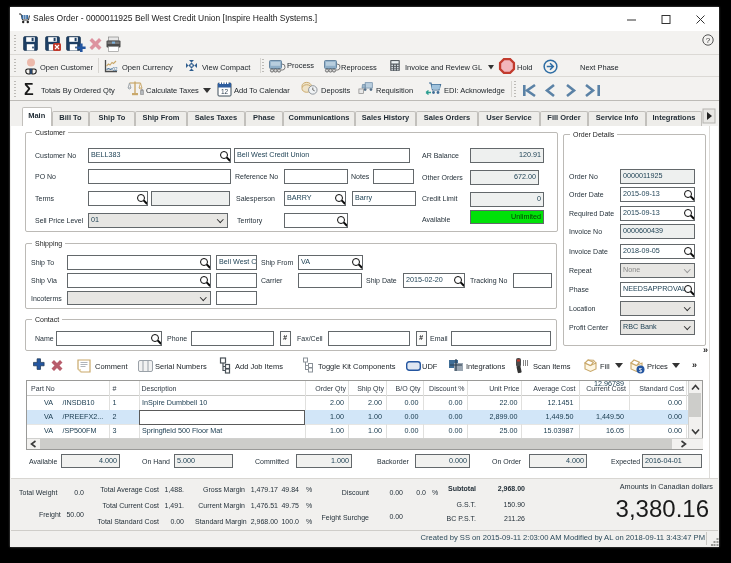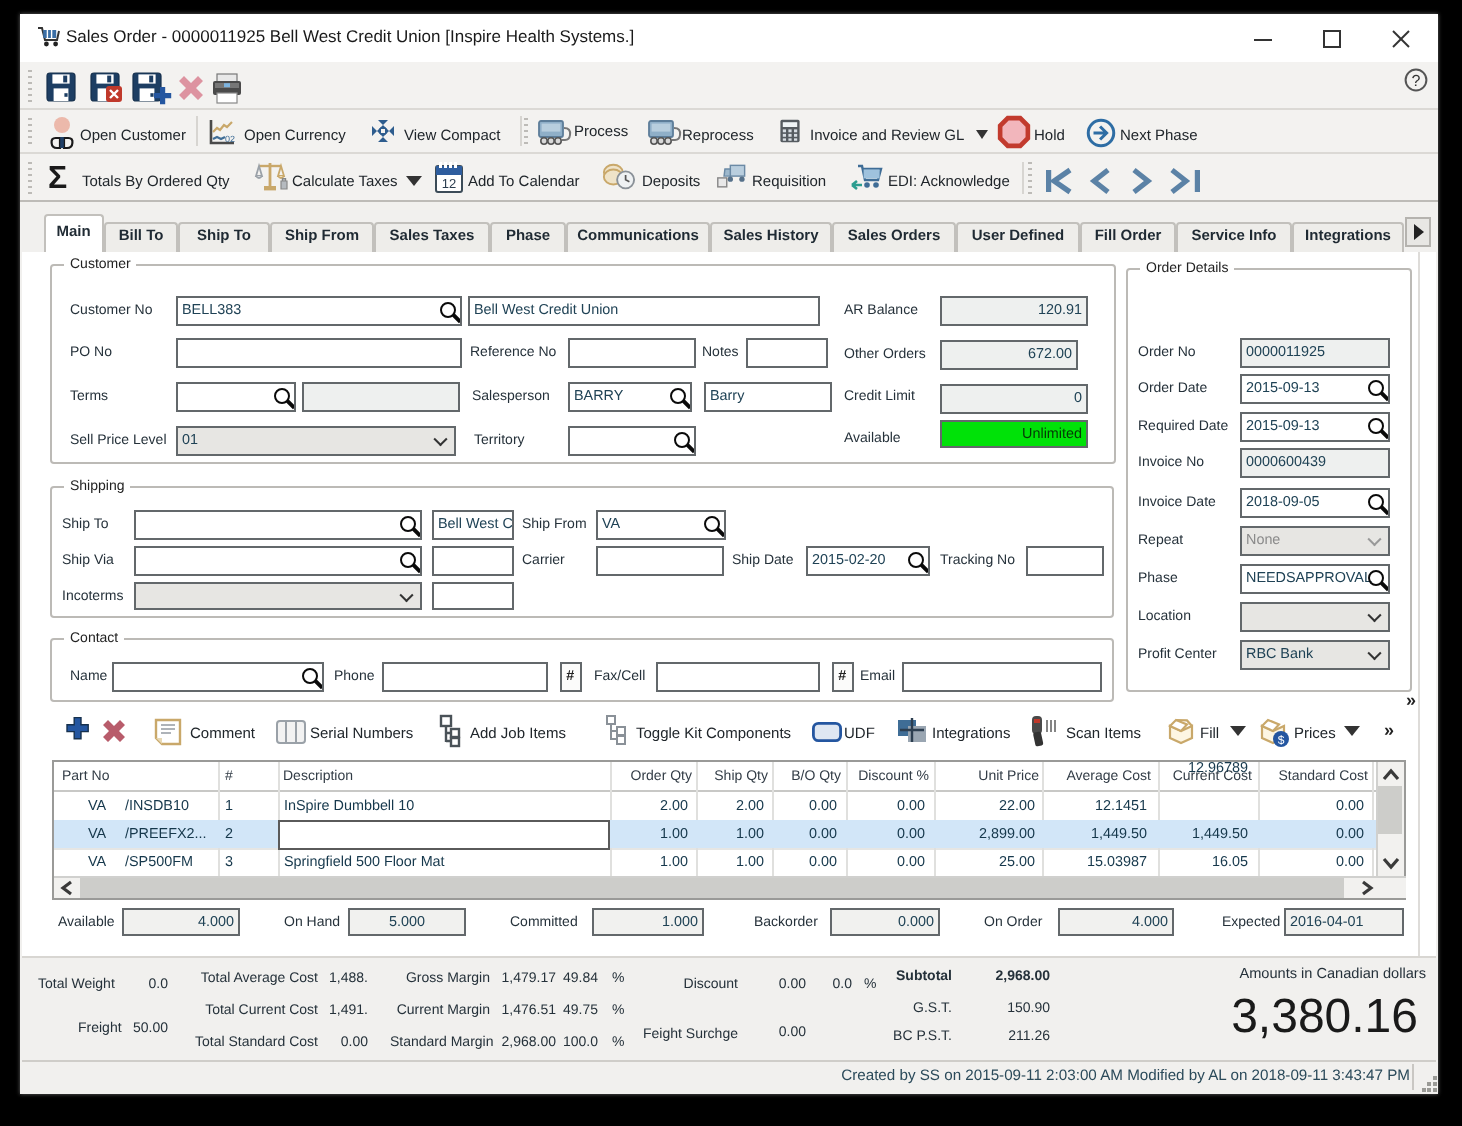--- a/index.html
+++ b/index.html
@@ -149,21 +149,21 @@
       <path d="M0 0 L6 0 L3 4.5 Z" fill="#333"></path>
     </svg>
 <svg class="abs" style="left:499px;top:58px" width="16" height="16" viewBox="0 0 18 18">
 <path d="M5.5 1.2 L12.5 1.2 L16.8 5.5 L16.8 12.5 L12.5 16.8 L5.5 16.8 L1.2 12.5 L1.2 5.5 Z" fill="#f2b6bc" stroke="#c23b2e" stroke-width="2.6"></path>
 </svg>
 <div class="tlbl" style="left:517px;top:63px">Hold</div>
 <svg class="abs" style="left:543px;top:59px" width="15" height="15" viewBox="0 0 16 16">
 <circle cx="8" cy="8" r="6.8" fill="none" stroke="#2e6da4" stroke-width="1.6"></circle>
 <path d="M4 8 L10 8 M7.5 4.5 L11 8 L7.5 11.5" fill="none" stroke="#2e6da4" stroke-width="1.6"></path>
 </svg>
-<div class="tlbl" style="left:560px;top:63px">Next Phase</div>
+<div class="tlbl" style="left:580px;top:63px">Next Phase</div>
 
 <div class="tlbl" style="left:24px;top:81px;font-size:16px;font-weight:bold;color:#1a1a1a">Σ</div>
 <div class="tlbl" style="left:41px;top:86px">Totals By Ordered Qty</div>
 <svg class="abs" style="left:128px;top:80px" width="17" height="17" viewBox="0 0 17 17">
 <line x1="7" y1="1.5" x2="7" y2="13" stroke="#c9a86a" stroke-width="1.4"></line>
 <line x1="1.5" y1="3" x2="12.5" y2="3" stroke="#c9a86a" stroke-width="1.2"></line>
 <path d="M1.5 3 L0 8 L3 8 Z" fill="none" stroke="#9aa1a8" stroke-width=".9"></path>
 <path d="M0 8 Q1.5 10 3 8" fill="#d9dde0" stroke="#9aa1a8" stroke-width=".9"></path>
 <path d="M12.5 3 L11 8 L14 8 Z" fill="none" stroke="#c9a86a" stroke-width=".9"></path>
 <path d="M11 8 Q12.5 10 14 8" fill="#efe3c8" stroke="#c9a86a" stroke-width=".9"></path>
@@ -224,21 +224,21 @@
 
 <div class="tab on" style="left:21.5px;width:30.5px">Main</div>
 <div class="tab" style="left:52px;width:37px">Bill To</div>
 <div class="tab" style="left:89px;width:46px">Ship To</div>
 <div class="tab" style="left:135px;width:52px">Ship From</div>
 <div class="tab" style="left:187px;width:58px">Sales Taxes</div>
 <div class="tab" style="left:245px;width:38px">Phase</div>
 <div class="tab" style="left:283px;width:72px">Communications</div>
 <div class="tab" style="left:355px;width:61px">Sales History</div>
 <div class="tab" style="left:416px;width:62px">Sales Orders</div>
-<div class="tab" style="left:478px;width:62px">User Defined</div>
+<div class="tab" style="left:478px;width:62px">User Service</div>
 <div class="tab" style="left:540px;width:48px">Fill Order</div>
 <div class="tab" style="left:588px;width:58px">Service Info</div>
 <div class="tab" style="left:646px;width:56px">Integrations</div>
 <svg class="abs" style="left:703px;top:109px" width="12" height="14">
       <rect x="0" y="0" width="12" height="14" fill="#e8e7e4" stroke="#b5b3af" stroke-width="1"></rect>
       <path d="M4 3 L9 7 L4 11 Z" fill="#222"></path>
     </svg>
 <div class="abs" style="left:11px;top:126px;width:707px;height:352px;background:#fff"></div>
 
 <div class="abs" style="left:708.5px;top:126px;width:1px;height:352px;background:#dedcd9"></div>
@@ -526,21 +526,21 @@
       <path d="M5.5 1 L1.5 4 L5.5 7" fill="none" stroke="#3a3a3a" stroke-width="1.6"></path>
     </svg>
 <svg class="abs" style="left:680px;top:440px" width="7" height="8">
       <path d="M1.5 1 L5.5 4 L1.5 7" fill="none" stroke="#3a3a3a" stroke-width="1.6"></path>
     </svg>
 <div class="abs" style="left:40px;top:439px;width:632px;height:10px;background:#cdcdca"></div>
 
 <div class="lbl" style="left:29px;top:458px">Available</div>
 <div class="inp ro" style="left:61px;top:454px;width:59px;height:14px;background:#f1f1ef;text-align:right">4.000</div>
 <div class="lbl" style="left:142px;top:458px">On Hand</div>
-<div class="inp ro" style="left:174px;top:454px;width:59px;height:14px;background:#f1f1ef;text-align:center">5.000</div>
+<div class="inp ro" style="left:174px;top:454px;width:59px;height:14px;background:#f1f1ef;text-align:left">5.000</div>
 <div class="lbl" style="left:255px;top:458px">Committed</div>
 <div class="inp ro" style="left:296px;top:454px;width:56px;height:14px;background:#f1f1ef;text-align:right">1.000</div>
 <div class="lbl" style="left:377px;top:458px">Backorder</div>
 <div class="inp ro" style="left:415px;top:454px;width:55px;height:14px;background:#f1f1ef;text-align:right">0.000</div>
 <div class="lbl" style="left:492px;top:458px">On Order</div>
 <div class="inp ro" style="left:529px;top:454px;width:58px;height:14px;background:#f1f1ef;text-align:right">4.000</div>
 <div class="lbl" style="left:611px;top:458px">Expected</div>
 <div class="inp ro" style="left:642px;top:454px;width:60px;height:14px;background:#f1f1ef;">2016-04-01</div>
 
 <div class="abs" style="left:11px;top:478px;width:707px;height:1px;background:#d8d6d2"></div>

